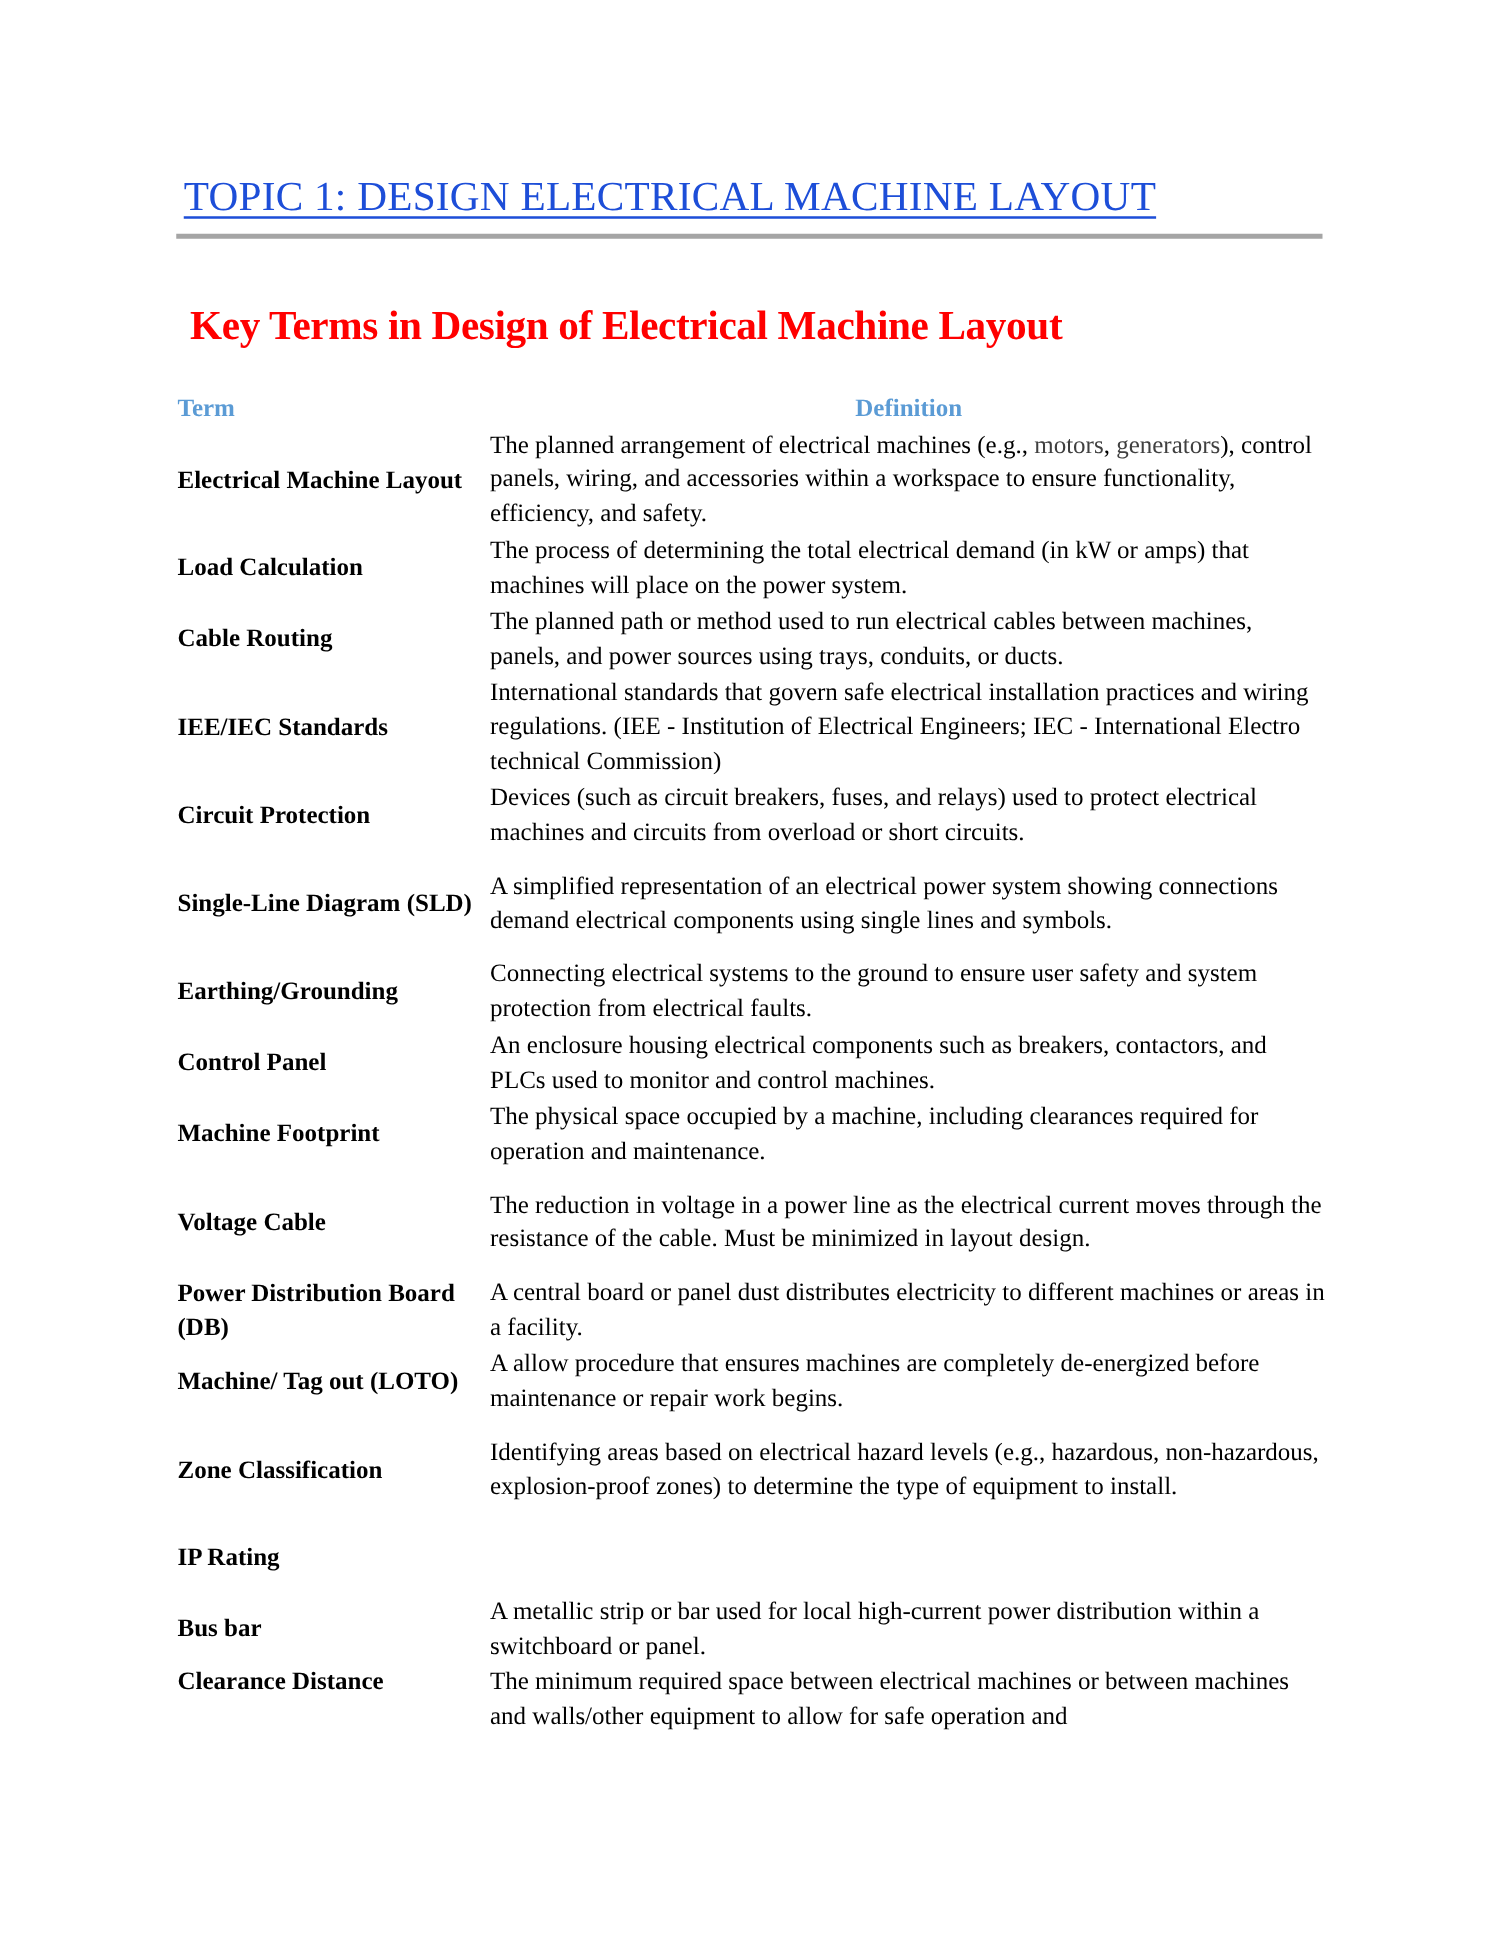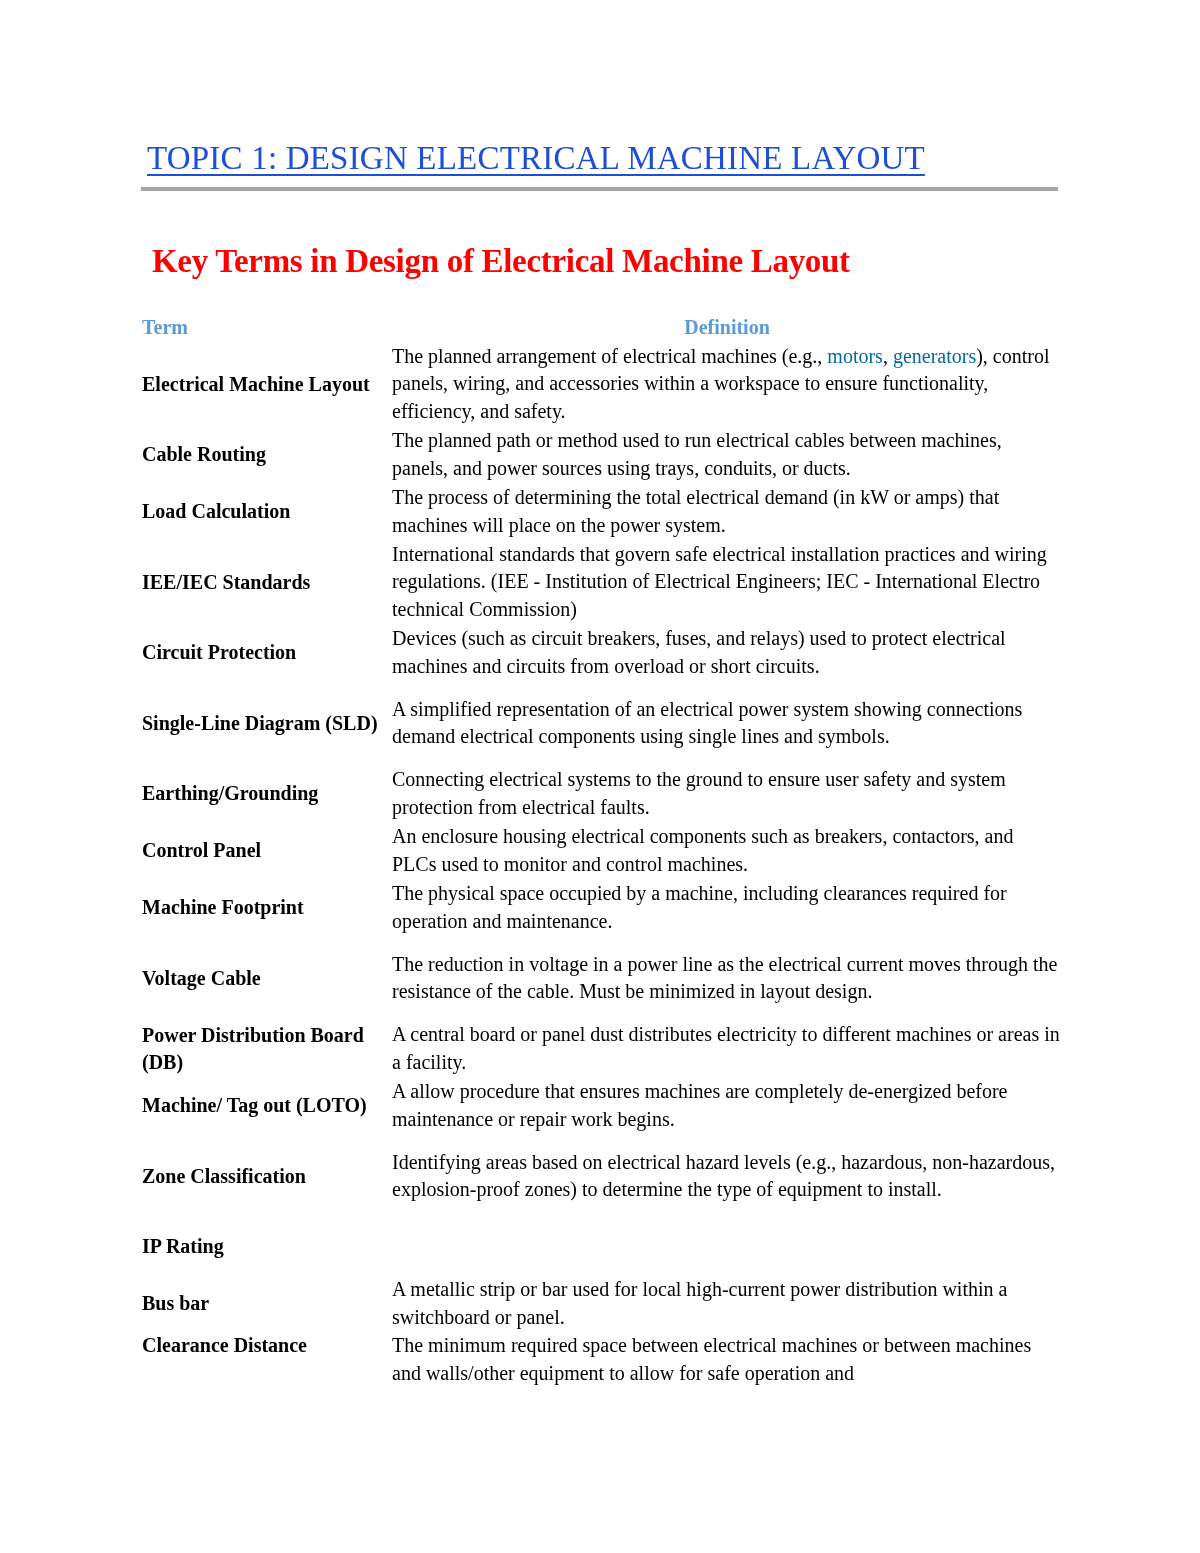--- a/index.html
+++ b/index.html
@@ -12,21 +12,21 @@
   .rule { position: absolute; left: 141px; top: 187px; width: 917px; height: 4px; background: #a5a5a5; }
   .section-heading { position: absolute; left: 142px; top: 243px; font-size: 33px; font-weight: bold;
                      color: #ff0000; white-space: nowrap; letter-spacing: -0.3px; margin-left: 10px; }
   .table { position: absolute; left: 142px; top: 312px; width: 920px; }
   .hdr { display: flex; height: 30px; align-items: center; }
   .hdr .c1 { width: 250px; color: #5b9bd5; font-size: 20px; font-weight: bold; }
   .hdr .c2 { width: 670px; text-align: center; color: #5b9bd5; font-size: 20px; font-weight: bold; }
   .row { display: flex; align-items: center; }
   .term { width: 250px; font-weight: bold; font-size: 20px; line-height: 27px; padding-right: 6px; box-sizing: border-box; }
   .def { width: 670px; font-size: 20px; line-height: 27.5px; }
-  .link { color: #0369a1; }
+  .link { color: #404040; }
 </style>
 </head>
 <body>
 
 <div class="page">
   <div class="topic-title">TOPIC 1: DESIGN ELECTRICAL MACHINE LAYOUT</div>
   <div class="rule"></div>
   <div class="section-heading">Key Terms in Design of Electrical Machine Layout</div>
 
   <div class="table">
@@ -36,26 +36,26 @@
     </div>
 
     <div class="row" style="height:84px">
       <div class="term">Electrical Machine Layout</div>
       <div class="def">
         <span>The planned arrangement of electrical machines (e.g., </span><span class="link">motors</span><span>, </span><span class="link">generators</span><span>), control panels, wiring, and accessories within a workspace to ensure functionality, efficiency, and safety.</span>
       </div>
     </div>
 
     <div class="row" style="height:57px">
+      <div class="term">Load Calculation</div>
+      <div class="def">The process of determining the total electrical demand (in kW or amps) that machines will place on the power system.</div>
+    </div>
+    <div class="row" style="height:57px">
       <div class="term">Cable Routing</div>
       <div class="def">The planned path or method used to run electrical cables between machines, panels, and power sources using trays, conduits, or ducts.</div>
-    </div>
-    <div class="row" style="height:57px">
-      <div class="term">Load Calculation</div>
-      <div class="def">The process of determining the total electrical demand (in kW or amps) that machines will place on the power system.</div>
     </div>
     <div class="row" style="height:84px">
       <div class="term">IEE/IEC Standards</div>
       <div class="def">International standards that govern safe electrical installation practices and wiring regulations. (IEE - Institution of Electrical Engineers; IEC - International Electro technical Commission)</div>
     </div>
     <div class="row" style="height:57px">
       <div class="term">Circuit Protection</div>
       <div class="def">Devices (such as circuit breakers, fuses, and relays) used to protect electrical machines and circuits from overload or short circuits.</div>
     </div>
     <div class="row" style="height:84px">

